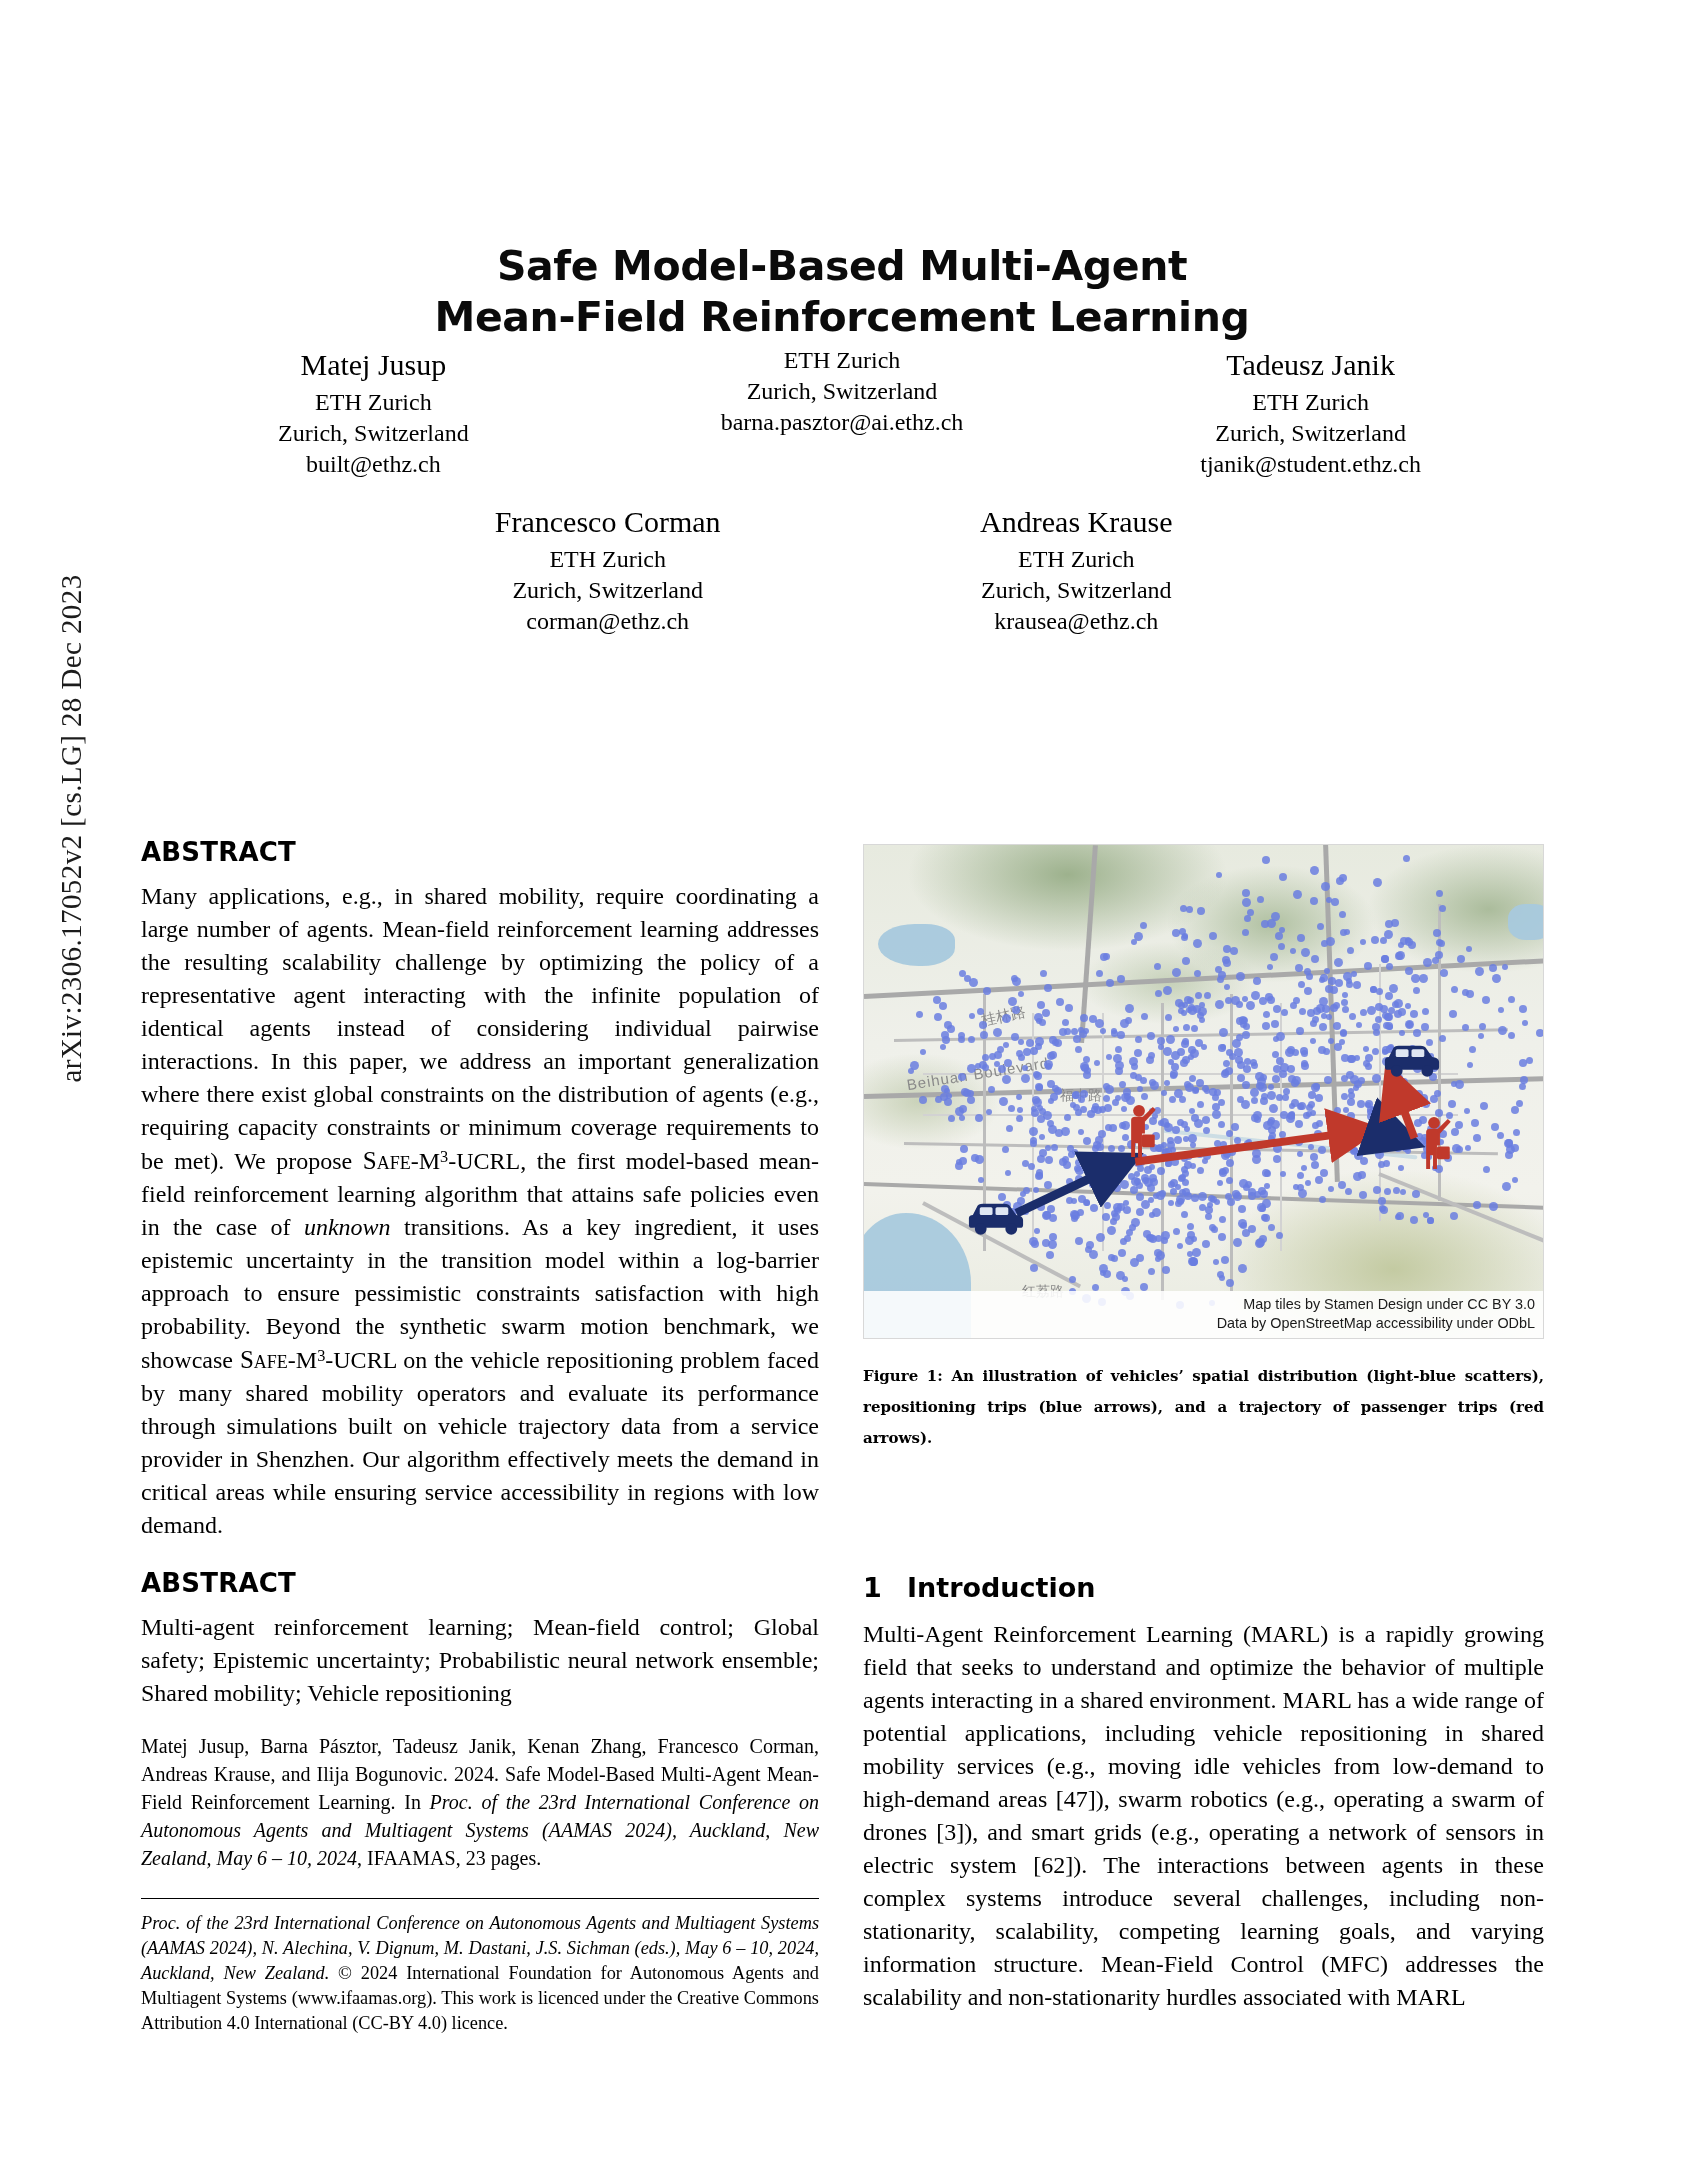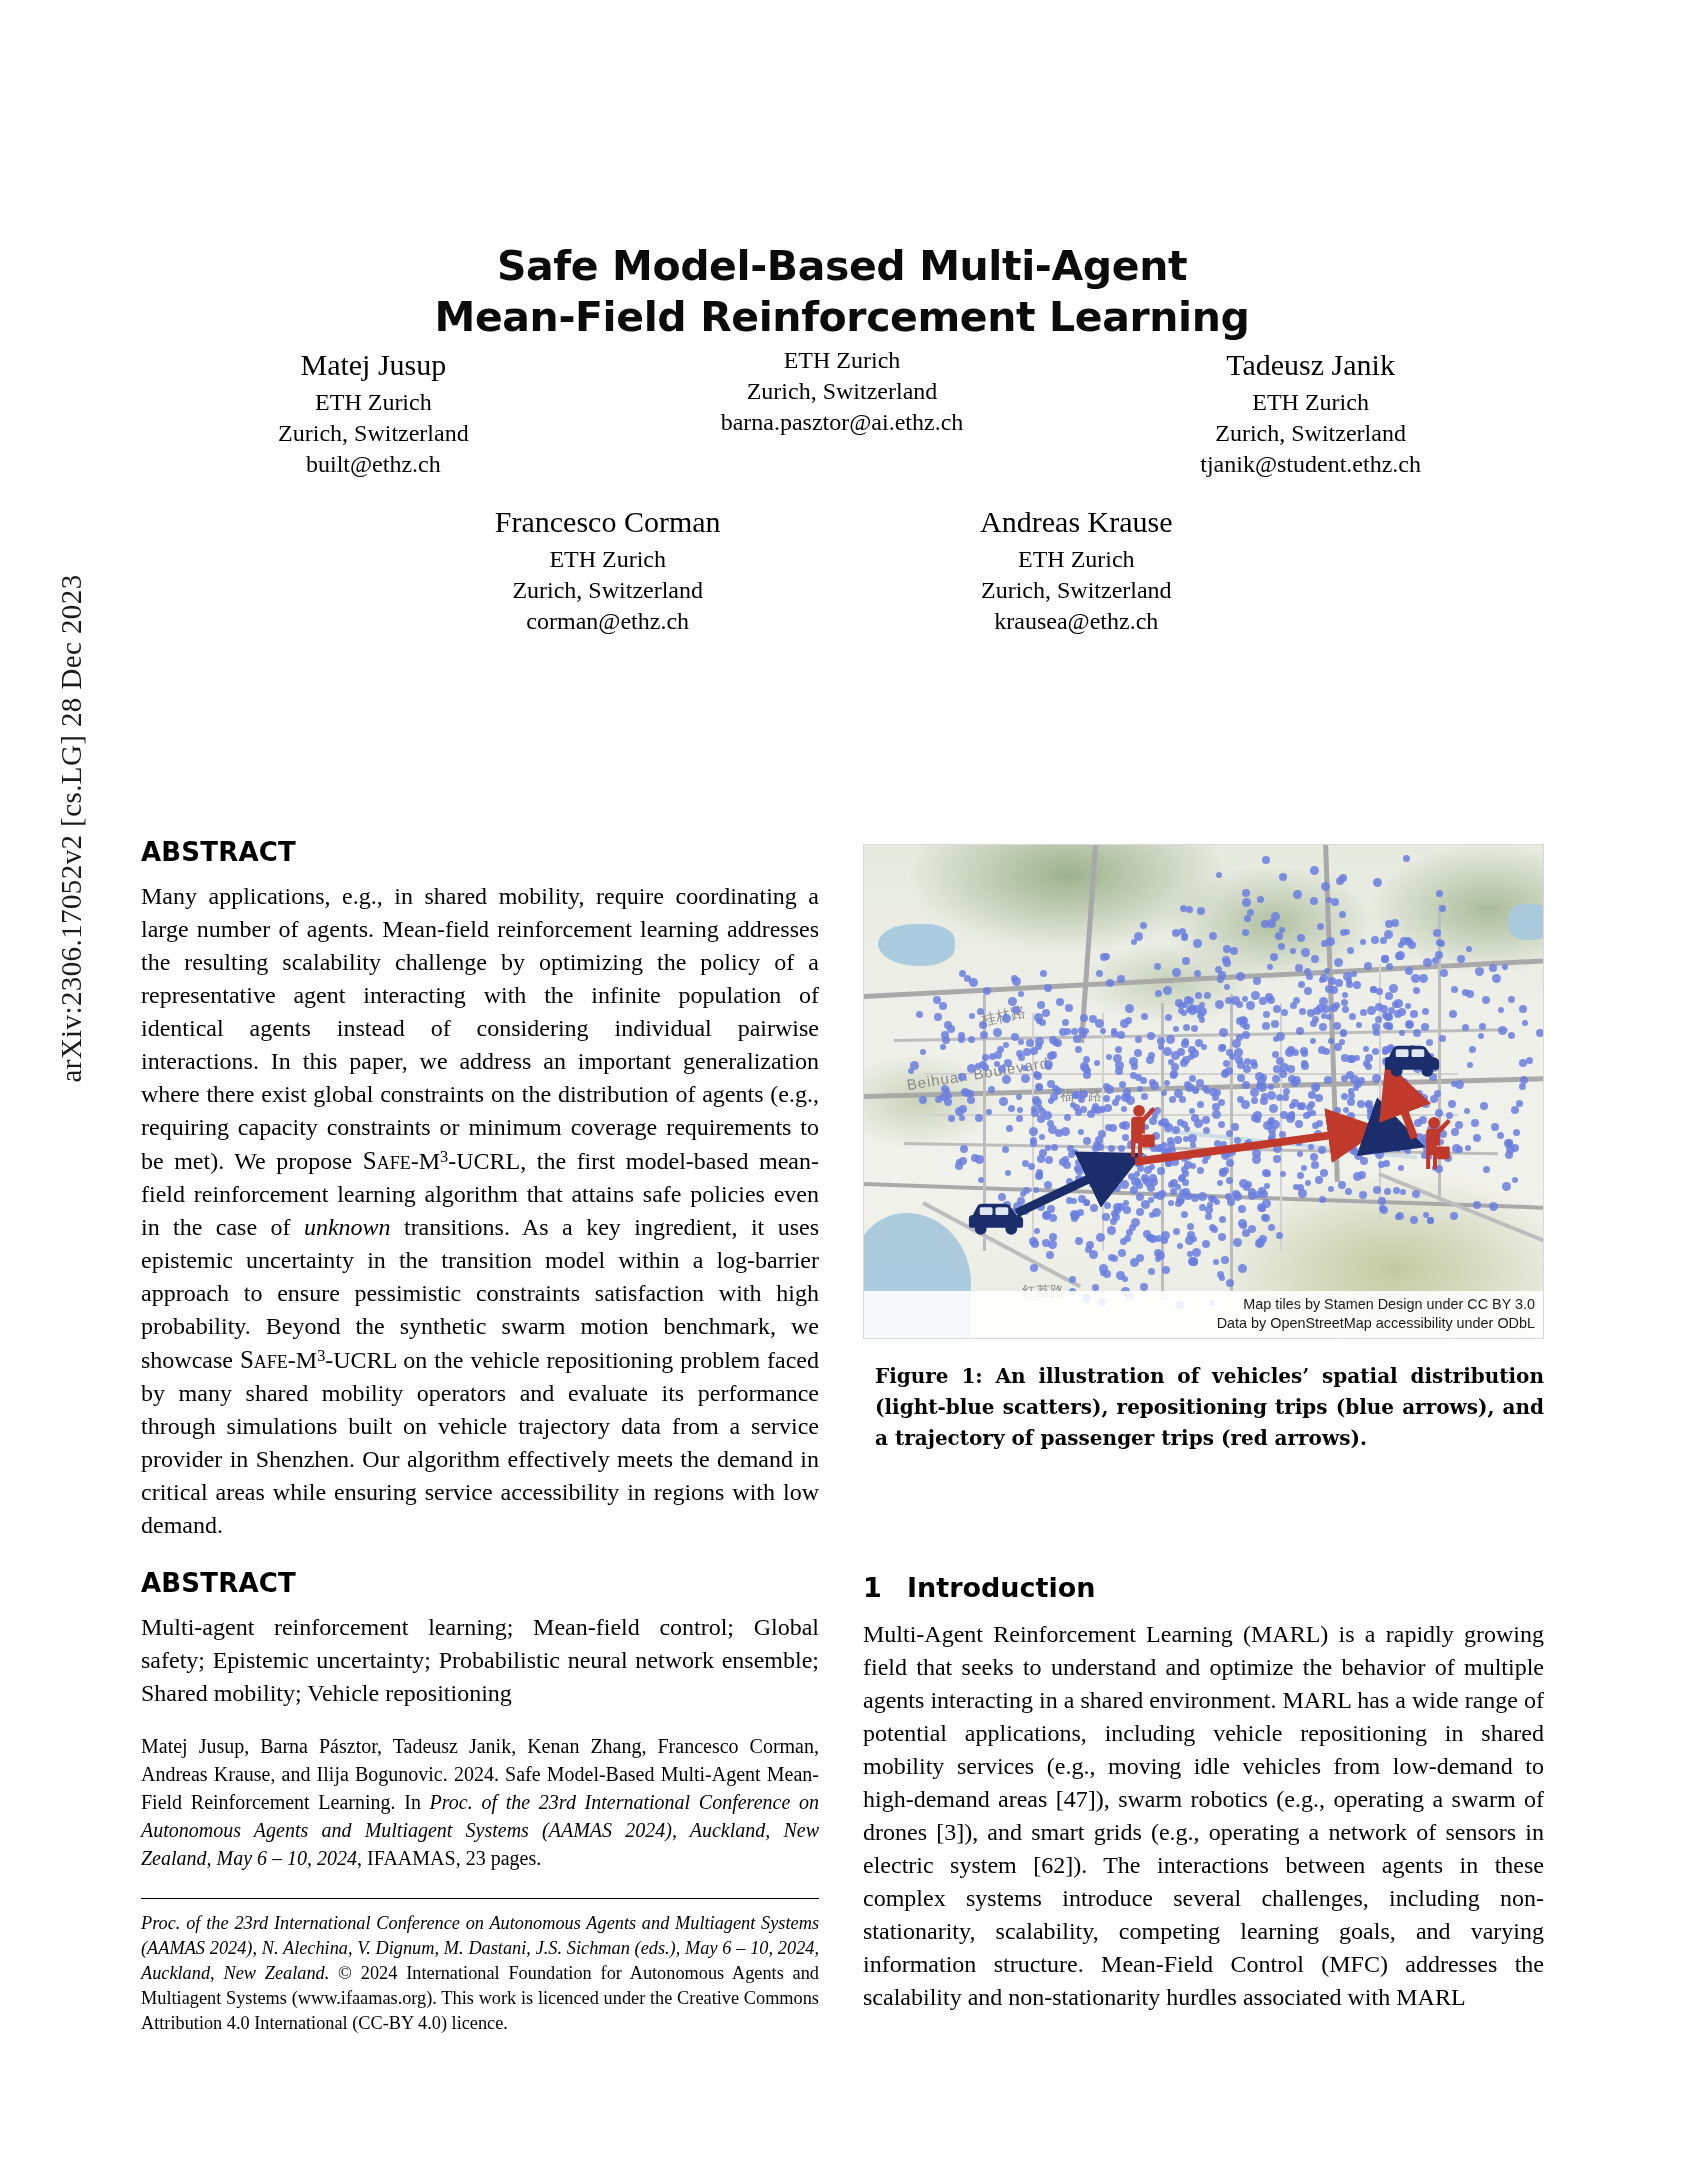--- a/index.html
+++ b/index.html
@@ -225,24 +225,24 @@
     box-sizing: border-box;
   }
   .attrib div { display: block; }
 
   .car-icon { position: absolute; }
   .person-icon { position: absolute; }
 
   p.fig-caption {
     font-family: "DejaVu Serif", serif;
     font-weight: bold;
-    font-size: 20px;
+    font-size: 15px;
     line-height: 31px;
     text-align: justify;
-    margin: 22px 0 0 12px;
+    margin: 22px 0 0 0;
   }
 </style>
 </head>
 <body>
 
 <div id="page">
 
   <div id="arxiv-stamp">arXiv:2306.17052v2  [cs.LG]  28 Dec 2023</div>
 
   <div id="title-block">

